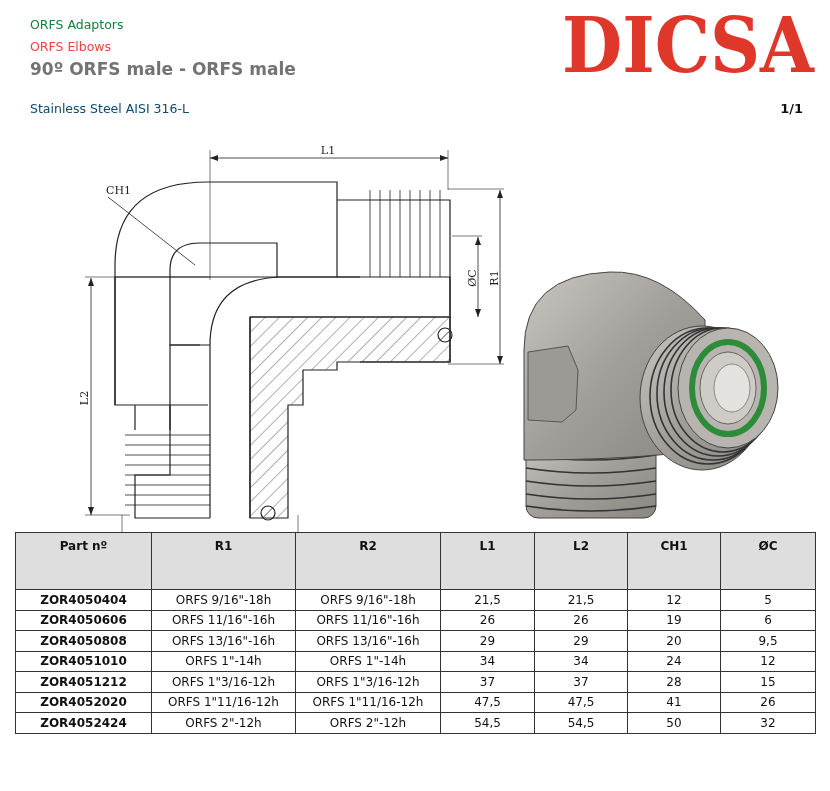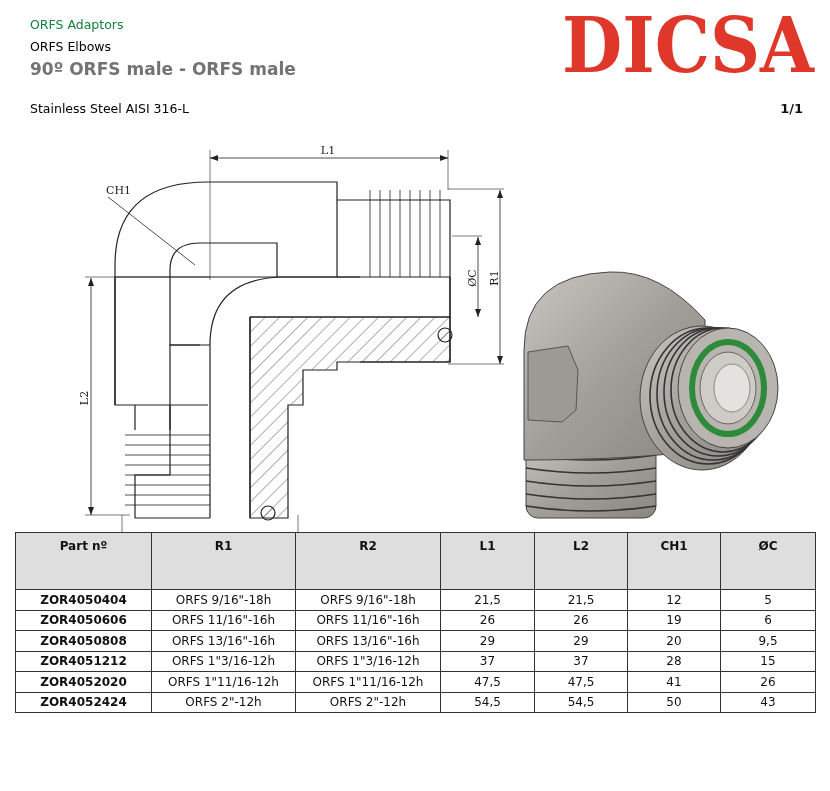--- a/index.html
+++ b/index.html
@@ -1,20 +1,20 @@
 <!DOCTYPE html>
 <html><head>
 <meta charset="utf-8">
 <style>
   html, body { margin:0; padding:0; background:#ffffff; }
   body { width:830px; height:791px; position:relative; overflow:hidden; font-family:"DejaVu Sans", sans-serif; color:#111; }
   .cat1 { position:absolute; left:30px; top:17px; font-size:12.5px; color:#15803d; }
-  .cat2 { position:absolute; left:30px; top:39px; font-size:12.5px; color:#000000; }
+  .cat2 { position:absolute; left:30px; top:39px; font-size:12.5px; color:#ef4444; }
   .title { position:absolute; left:30px; top:59px; font-size:17px; font-weight:bold; color:#737373; }
-  .material { position:absolute; left:30px; top:101px; font-size:12.5px; color:#000000; }
+  .material { position:absolute; left:30px; top:101px; font-size:12.5px; color:#0c4a6e; }
   .pagenum { position:absolute; right:27px; top:101px; font-size:13px; font-weight:bold;text-align:center; }
   .logo { position:absolute; left:558px; top:6px; width:260px; height:72px; }
   .drawing { position:absolute; left:70px; top:130px; width:450px; height:420px; }
   .render { position:absolute; left:510px; top:240px; width:280px; height:290px; }
   table.spec { position:absolute; left:15px; top:532px; border-collapse:collapse; font-size:12px; }
   table.spec th, table.spec td { border:1.5px solid #333; text-align:center; padding:0; }
   table.spec th { background:#dedede; height:50px; vertical-align:top; padding-top:6px; font-weight:bold; font-size:12px; }
   table.spec td { height:19.5px; }
   table.spec td.pn { font-weight:bold; }
 </style>
@@ -195,20 +195,29 @@
     <tr>
       <td class="pn">ZOR4050808</td>
       <td>ORFS 13/16"-16h</td>
       <td>ORFS 13/16"-16h</td>
       <td>29</td>
       <td>29</td>
       <td>20</td>
       <td>9,5</td>
     </tr>
     <tr>
+      <td class="pn">ZOR4051010</td>
+      <td>ORFS 1"-14h</td>
+      <td>ORFS 1"-14h</td>
+      <td>34</td>
+      <td>34</td>
+      <td>24</td>
+      <td>12</td>
+    </tr>
+    <tr>
       <td class="pn">ZOR4051212</td>
       <td>ORFS 1"3/16-12h</td>
       <td>ORFS 1"3/16-12h</td>
       <td>37</td>
       <td>37</td>
       <td>28</td>
       <td>15</td>
     </tr>
     <tr>
       <td class="pn">ZOR4052020</td>
@@ -219,16 +228,16 @@
       <td>41</td>
       <td>26</td>
     </tr>
     <tr>
       <td class="pn">ZOR4052424</td>
       <td>ORFS 2"-12h</td>
       <td>ORFS 2"-12h</td>
       <td>54,5</td>
       <td>54,5</td>
       <td>50</td>
-      <td>43</td>
+      <td>32</td>
     </tr>
   </tbody>
 </table>
 
 </body></html>

